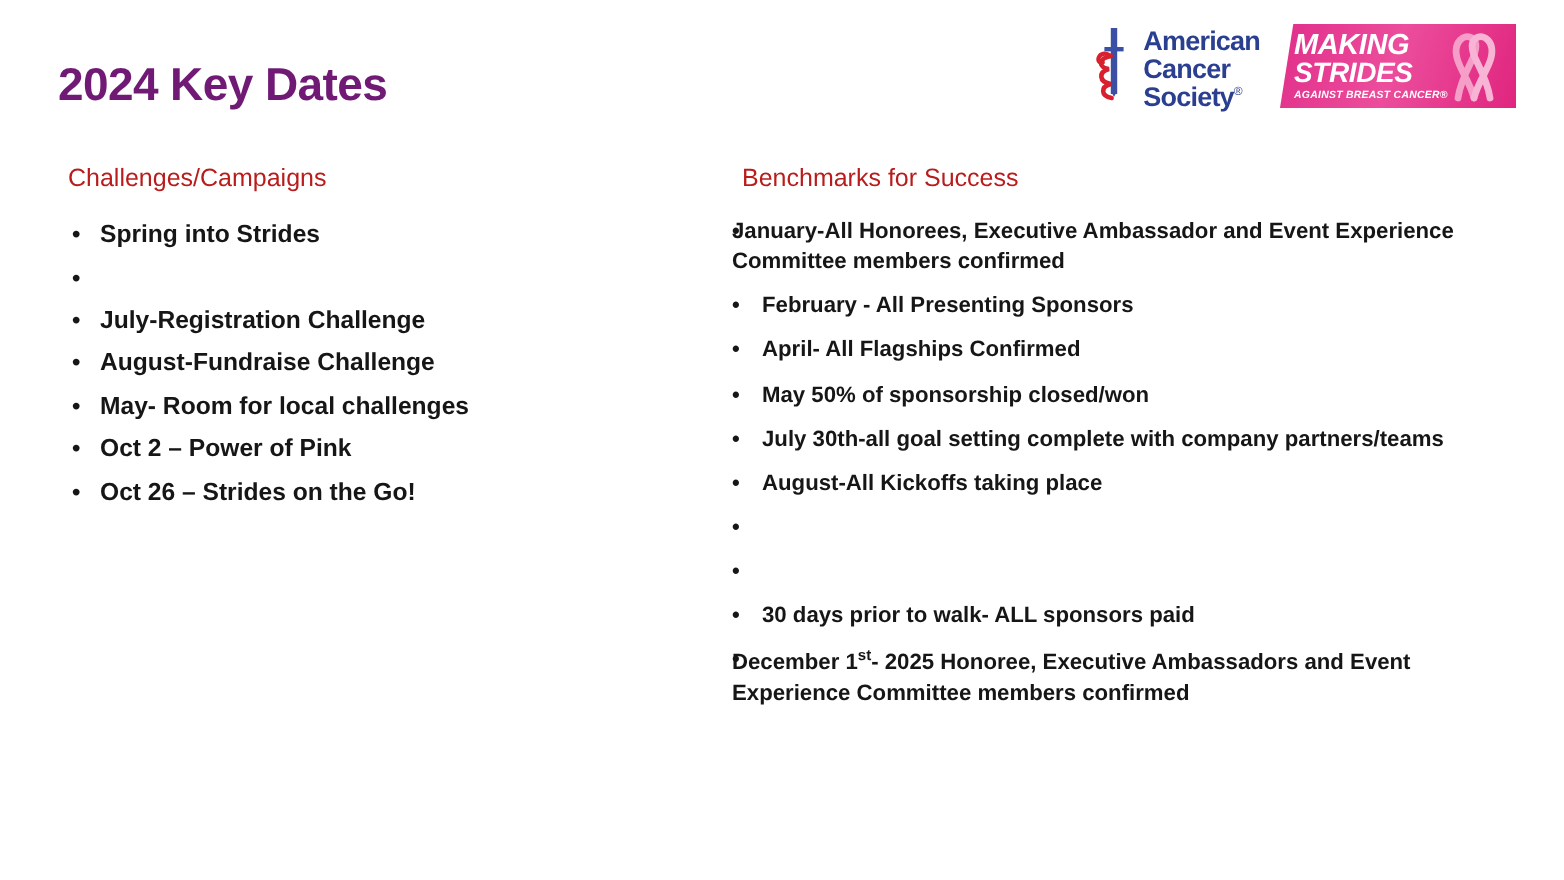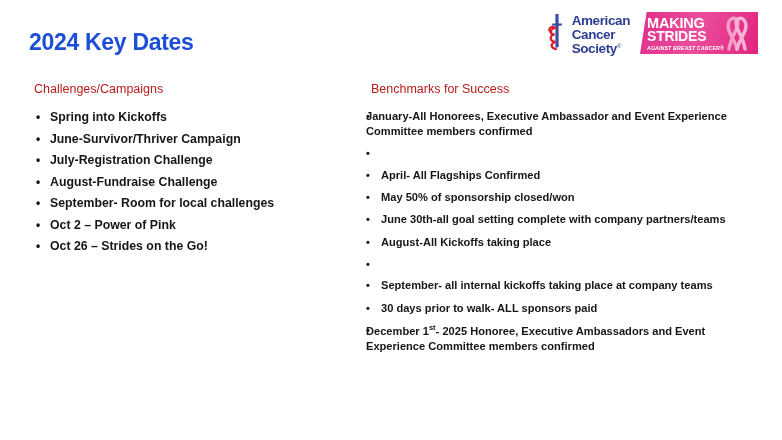--- a/index.html
+++ b/index.html
@@ -23,21 +23,21 @@
   }
 
   
   .slide-title {
     position: absolute;
     left: 29px;
     top: 29px;
     font-size: 23px;
     font-weight: bold;
     letter-spacing: -0.3px;
-    color: #1d4ed8;
+    color: #701a75;
     white-space: nowrap;
   }
 
   
   .logo-band {
     position: absolute;
     right: 24px;
     top: 12px;
     display: flex;
     align-items: flex-start;
@@ -80,20 +80,21 @@
     background: linear-gradient(100deg, #e2328c 0%, #ec4d9c 45%, #e0257f 100%);
     transform: skewX(-9deg);
     transform-origin: bottom left;
   }
   .msabc-text {
     position: absolute;
     left: 7px;
     top: 5px;
     color: #ffffff;
     font-weight: bold;
+    font-style: italic;
     line-height: 0.92;
     letter-spacing: -0.2px;
   }
   .msabc-l1 { font-size: 14.5px; display: block; }
   .msabc-l2 { font-size: 14px; display: block; }
   .msabc-tag {
     position: absolute;
     left: 7px;
     bottom: 3px;
     color: #ffffff;
@@ -204,79 +205,78 @@
         <path d="M15 34 C17 26 22 20 23.5 14 C25.5 6 20 1.5 16 4 C13 6 14 11 16.5 16 C19 21 22 27 23 34" fill="none" stroke="#f7b4d5" stroke-width="3.4" stroke-linecap="round"></path>
       </svg>
     </div>
 
   </div>
 
   <div class="col-head" id="head-left">Challenges/Campaigns</div>
   <ul class="bullets" id="list-left">
       <li>
         <span class="dot">•</span>
-        <span class="txt">Spring into Kickoffs</span>
-      </li>
-      <li>
-        <span class="dot">•</span>
-        <span class="txt">June-Survivor/Thriver Campaign</span>
+        <span class="txt">Spring into Strides</span>
+      </li>
+      <li>
+        <span class="dot">•</span>
       </li>
       <li>
         <span class="dot">•</span>
         <span class="txt">July-Registration Challenge</span>
       </li>
       <li>
         <span class="dot">•</span>
         <span class="txt">August-Fundraise Challenge</span>
       </li>
       <li>
         <span class="dot">•</span>
-        <span class="txt">September- Room for local challenges</span>
+        <span class="txt">May- Room for local challenges</span>
       </li>
       <li>
         <span class="dot">•</span>
         <span class="txt">Oct 2 – Power of Pink</span>
       </li>
       <li>
         <span class="dot">•</span>
         <span class="txt">Oct 26 – Strides on the Go!</span>
       </li>
     </ul>
 
   <div class="col-head" id="head-right">Benchmarks for Success</div>
   <ul class="bullets" id="list-right">
       <li class="wrap">
         <span class="dot">•</span>
         <span class="txt">January-All Honorees, Executive Ambassador and Event Experience Committee members confirmed</span>
       </li>
       <li>
         <span class="dot">•</span>
+        <span class="txt">February - All Presenting Sponsors</span>
       </li>
       <li>
         <span class="dot">•</span>
         <span class="txt">April- All Flagships Confirmed</span>
       </li>
       <li>
         <span class="dot">•</span>
         <span class="txt">May 50% of sponsorship closed/won</span>
       </li>
       <li>
         <span class="dot">•</span>
-        <span class="txt">June 30th-all goal setting complete with company partners/teams</span>
+        <span class="txt">July 30th-all goal setting complete with company partners/teams</span>
       </li>
       <li>
         <span class="dot">•</span>
         <span class="txt">August-All Kickoffs taking place</span>
       </li>
       <li>
         <span class="dot">•</span>
       </li>
       <li>
         <span class="dot">•</span>
-        <span class="txt">September- all internal kickoffs taking place at company teams</span>
       </li>
       <li>
         <span class="dot">•</span>
         <span class="txt">30 days prior to walk- ALL sponsors paid</span>
       </li>
       <li class="wrap">
         <span class="dot">•</span>
         <span class="txt">December 1<span class="sup">st</span>- 2025 Honoree, Executive Ambassadors and Event Experience Committee members confirmed</span>
       </li>
     </ul>

